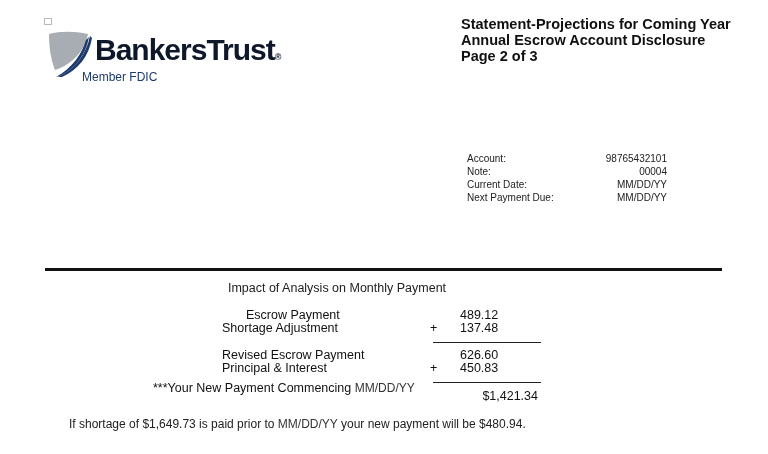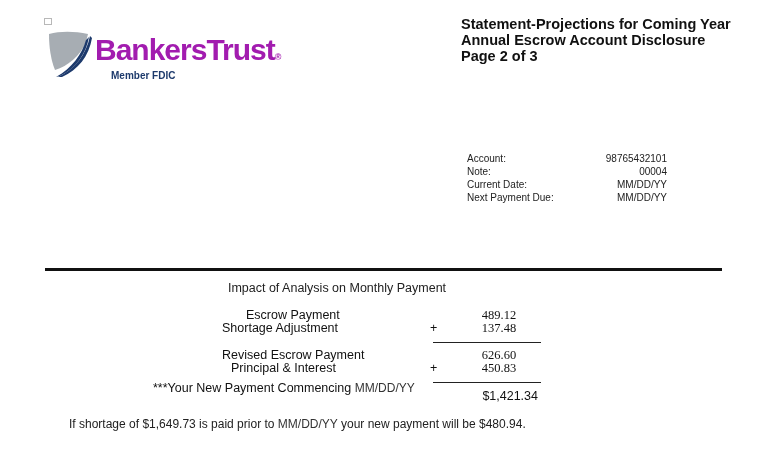--- a/index.html
+++ b/index.html
@@ -9,39 +9,39 @@
     }
     .abs { position: absolute; }
     .tiny-icon {
       left: 44px; top: 18px; width: 6px; height: 5px;
       border: 1px solid #b8b8b8;
     }
     .logo { left: 46px; top: 30px; width: 240px; height: 50px; }
     .logo-shield { position: absolute; left: 0; top: 0; width: 46px; height: 48px; }
     .logo-word {
       position: absolute; left: 49px; top: 5px;
-      font-size: 30px; font-weight: bold; color: #a21caf; letter-spacing: -1px;
+      font-size: 30px; font-weight: bold; color: #0f172a; letter-spacing: -1px;
       line-height: 30px;
     }
     .logo-reg { font-size: 9px; vertical-align: baseline; letter-spacing: 0; }
     .logo-fdic {
-      position: absolute; left: 65px; top: 40px;
-      font-size: 10px; font-weight: bold; color: #1d3a6c;
+      position: absolute; left: 36px; top: 40px;
+      font-size: 12px; font-weight: normal; color: #1d3a6c;
     }
     .title {
       left: 461px; top: 16px; font-size: 14.5px; font-weight: bold; line-height: 16px; color: #111;
     }
     .acct { left: 467px; top: 152px; width: 200px; font-size: 10px; line-height: 13px; color: #222; }
     .acct-row { display: flex; justify-content: space-between; }
     .rule { left: 45px; top: 268px; width: 677px; height: 3px; background: #111; }
     .impact-title { left: 0; width: 664px; text-align: center; top: 281px; font-size: 12.5px; color: #222; padding-left: 10px; box-sizing: border-box; }
     .row { position: absolute; font-size: 12.5px; color: #111; line-height: 13px; }
     .lbl { left: 222px; }
     .plus { left: 430px; }
-    .amt { left: 460px; width: 78px; text-align: center; font-family: Liberation Serif, serif; }
+    .amt { left: 460px; width: 78px; text-align: left; }
     .subline { position: absolute; left: 433px; width: 108px; height: 1px; background: #222; }
     .newpay { left: 153px; top: 381px; font-size: 12.5px; color: #111; }
     .newpay .date { font-size: 12px; color: #333; }
     .newpay-amt { left: 440px; width: 98px; top: 389px; text-align: right; font-size: 12.5px; }
     .footnote { left: 69px; top: 417px; font-size: 12px; color: #222; }
     .footnote .date { color: #333; }
   </style>
 </head>
 <body>
 
@@ -90,21 +90,21 @@
 <div class="row amt" style="top:309px;">489.12</div>
 
 <div class="row lbl" style="top:322px;">Shortage Adjustment</div>
 <div class="row plus" style="top:322px;">+</div>
 <div class="row amt" style="top:322px;">137.48</div>
 <div class="subline" style="top:342px;"></div>
 
 <div class="row lbl" style="top:349px;">Revised Escrow Payment</div>
 <div class="row amt" style="top:349px;">626.60</div>
 
-<div class="row lbl" style="top:362px;margin-left:9px;">Principal &amp; Interest</div>
+<div class="row lbl" style="top:362px;">Principal &amp; Interest</div>
 <div class="row plus" style="top:362px;">+</div>
 <div class="row amt" style="top:362px;">450.83</div>
 <div class="subline" style="top:382px;"></div>
 
 <div class="abs newpay">
   <span>***Your New Payment Commencing</span>
   <span class="date">MM/DD/YY</span>
 </div>
 <div class="abs newpay-amt">$1,421.34</div>
 

